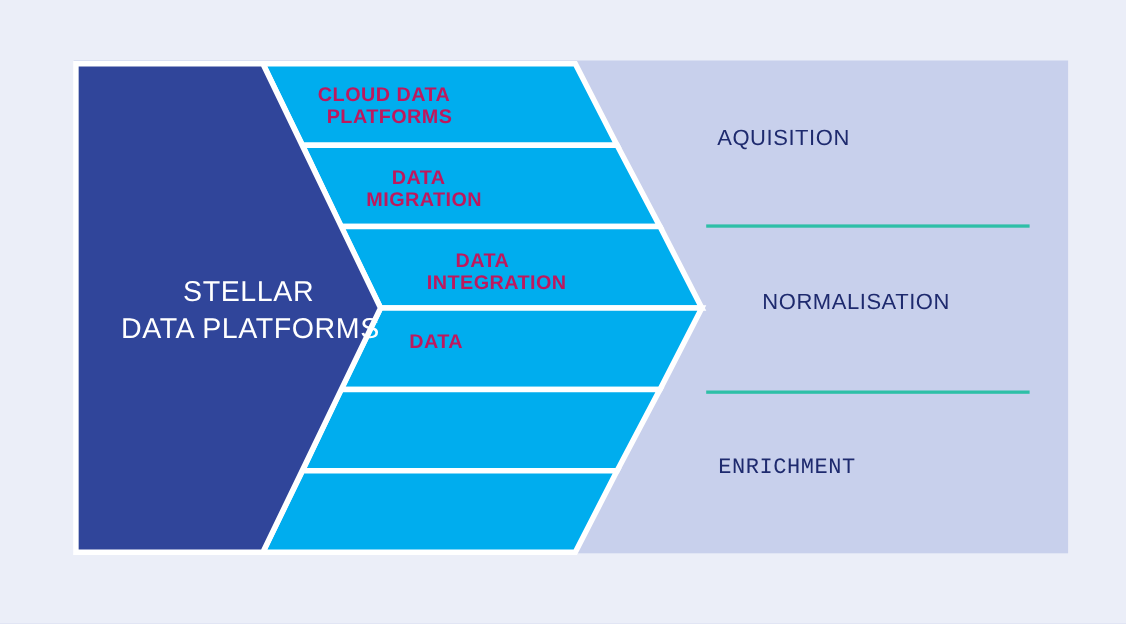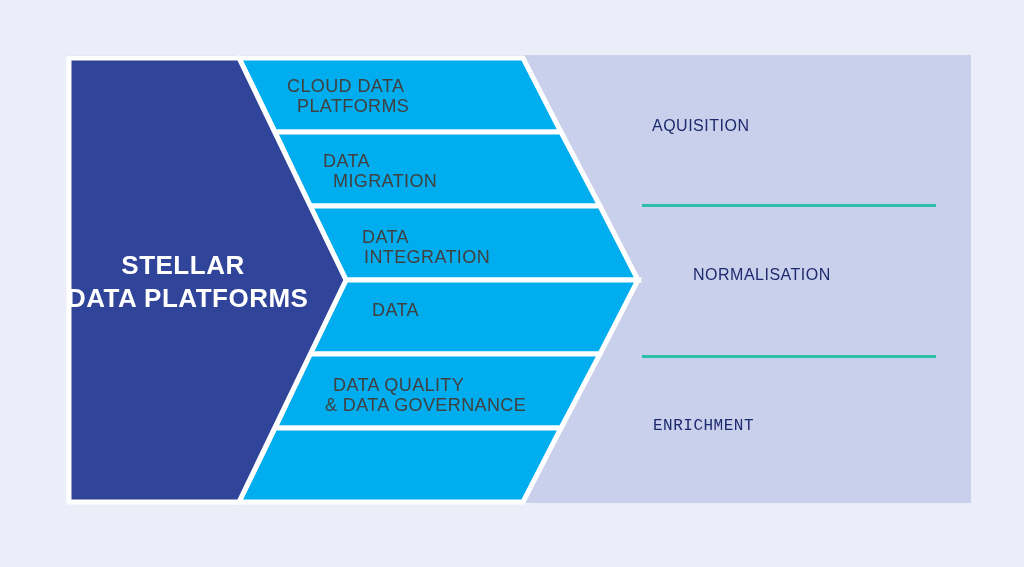--- a/index.html
+++ b/index.html
@@ -9,40 +9,40 @@
     font-family:"Liberation Sans", sans-serif;
   }
   .canvas{position:absolute;left:0;top:0;width:1024px;height:567px;}
   svg.shapes{position:absolute;left:67px;top:55px;overflow:visible;}
 
   .label{position:absolute;white-space:nowrap;}
 
   
   .title{
     left:67px;top:249px;width:232px;text-align:center;
-    color:#FFFFFF;font-size:26px;line-height:33px;font-weight:700;letter-spacing:.5px;
+    color:#FFFFFF;font-size:26px;line-height:33px;font-weight:400;letter-spacing:.5px;padding-left:43px;
   }
 
   
-  .svc{color:#404040;font-size:18px;line-height:20px;font-weight:400;letter-spacing:.4px;}
+  .svc{color:#be185d;font-size:18px;line-height:20px;font-weight:700;letter-spacing:.4px;text-align:center;}
   .svc1{left:287px;top:76px;}
   .svc2{left:323px;top:151px;}
   .svc3{left:362px;top:227px;}
   .svc4{left:372px;top:300px;}
   .svc5{left:333px;top:375px;}
   .svc6{left:291px;top:447px;}
   .svc1 .l2{margin-left:10px;}
   .svc2 .l2{margin-left:10px;}
-  .svc3 .l2{margin-left:2px;}
+  .svc3 .l2{margin-left:26px;}
   .svc4 .l2{margin-left:-10px;}
   .svc5 .l2{margin-left:-8px;}
   .svc6 .l2{margin-left:-8px;}
 
   
-  .stg{color:#1E2A6E;font-size:16px;line-height:22px;font-weight:500;letter-spacing:.5px;}
+  .stg{color:#1E2A6E;font-size:20px;line-height:22px;font-weight:500;letter-spacing:.5px;}
   .stg1{left:652px;top:115px;}
   .stg2{left:693px;top:264px;text-align:center;}
   .stg3{left:653px;top:415px;font-family:Liberation Mono, monospace;}
 
   
   .divider{position:absolute;width:294px;height:3px;background:#2EBFA7;}
   .div1{left:642px;top:204px;}
   .div2{left:642px;top:355px;}
 </style>
 </head>
@@ -77,24 +77,20 @@
     <div class="l1">DATA</div>
     <div class="l2">MIGRATION</div>
   </div>
   <div class="label svc svc3">
     <div class="l1">DATA</div>
     <div class="l2">INTEGRATION</div>
   </div>
   <div class="label svc svc4">
     <div class="l1">DATA</div>
   </div>
-  <div class="label svc svc5">
-    <div class="l1">DATA QUALITY</div>
-    <div class="l2">&amp; DATA GOVERNANCE</div>
-  </div>
   <div class="label svc svc6">
   </div>
 
   <div class="label stg stg1">AQUISITION</div>
   <div class="label stg stg2">NORMALISATION</div>
   <div class="label stg stg3">ENRICHMENT</div>
 
   <div class="divider div1"></div>
   <div class="divider div2"></div>
 

